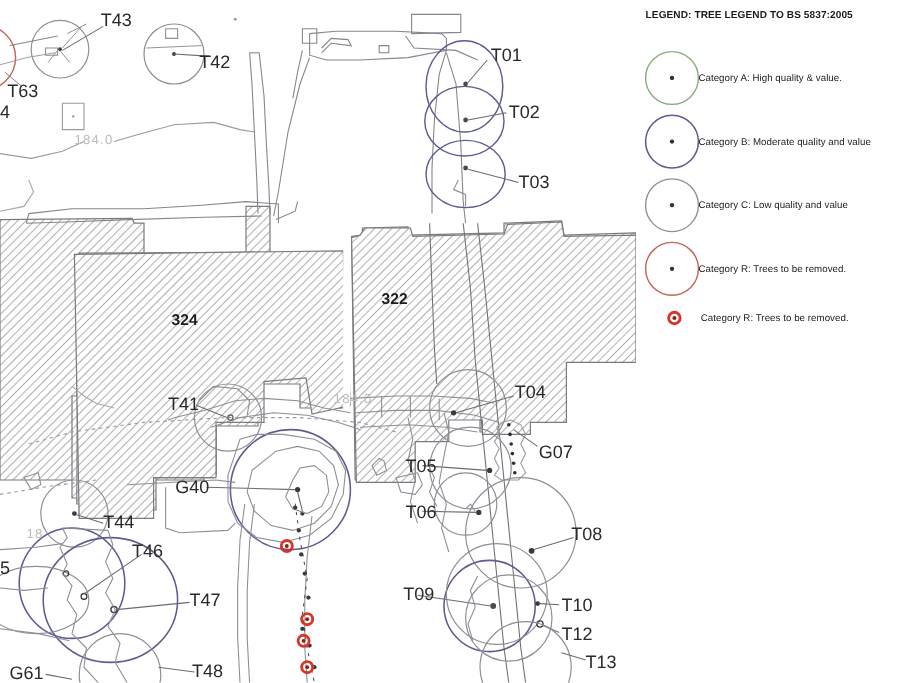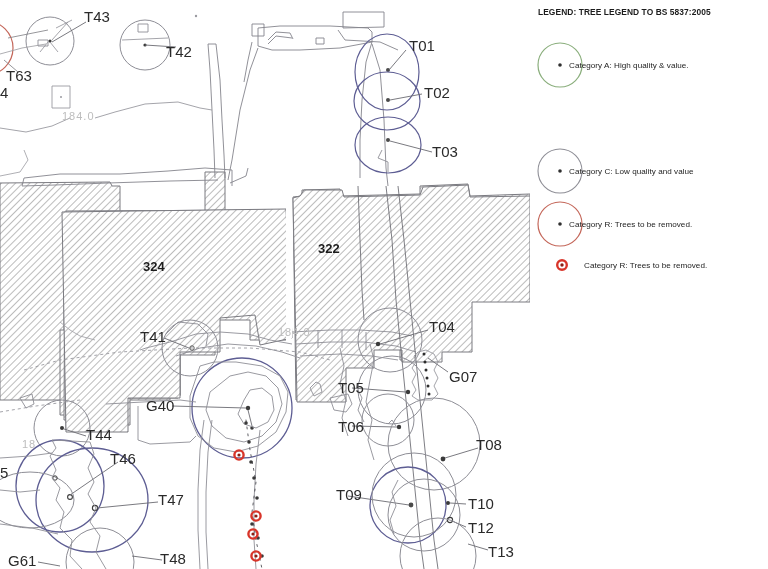--- a/index.html
+++ b/index.html
@@ -57,21 +57,21 @@
   }
   .legend-symbol {
     position: absolute;
     left: 0;
     top: 0;
     width: 64px;
     height: 54px;
   }
   .legend-label {
     position: absolute;
-    left: 35px;
+    left: 48px;
     top: 50%;
     transform: translateY(-50%);
     font-size: 8.1px;
     color: #1c1c1c;
     white-space: nowrap;
     letter-spacing: .005em;
   }
   .legend-row.compact .legend-label { left: 50px; }
 </style>
 </head>
@@ -395,20 +395,29 @@
     <div class="legend-row" style="top:38px;">
       <div class="legend-symbol">
         <svg width="64" height="54" viewBox="0 0 64 54">
           <circle cx="26" cy="27" r="22" fill="none" stroke="#8aae7c" stroke-width="1.2"></circle>
           <circle cx="26" cy="27" r="1.8" fill="#2f2f2f"></circle>
         </svg>
       </div>
       <div class="legend-label">Category A: High quality &amp; value.</div>
     </div>
 
+    <div class="legend-row" style="top:91px;">
+      <div class="legend-symbol">
+        <svg width="64" height="54" viewBox="0 0 64 54">
+          <circle cx="26" cy="27" r="22" fill="none" stroke="#5d5d93" stroke-width="1.3"></circle>
+          <circle cx="26" cy="27" r="1.8" fill="#2f2f2f"></circle>
+        </svg>
+      </div>
+      <div class="legend-label">Category B: Moderate quality and value</div>
+    </div>
 
     <div class="legend-row" style="top:144px;">
       <div class="legend-symbol">
         <svg width="64" height="54" viewBox="0 0 64 54">
           <circle cx="26" cy="27" r="22" fill="none" stroke="#8e8e96" stroke-width="1.1"></circle>
           <circle cx="26" cy="27" r="1.8" fill="#2f2f2f"></circle>
         </svg>
       </div>
       <div class="legend-label">Category C: Low quality and value</div>
     </div>

